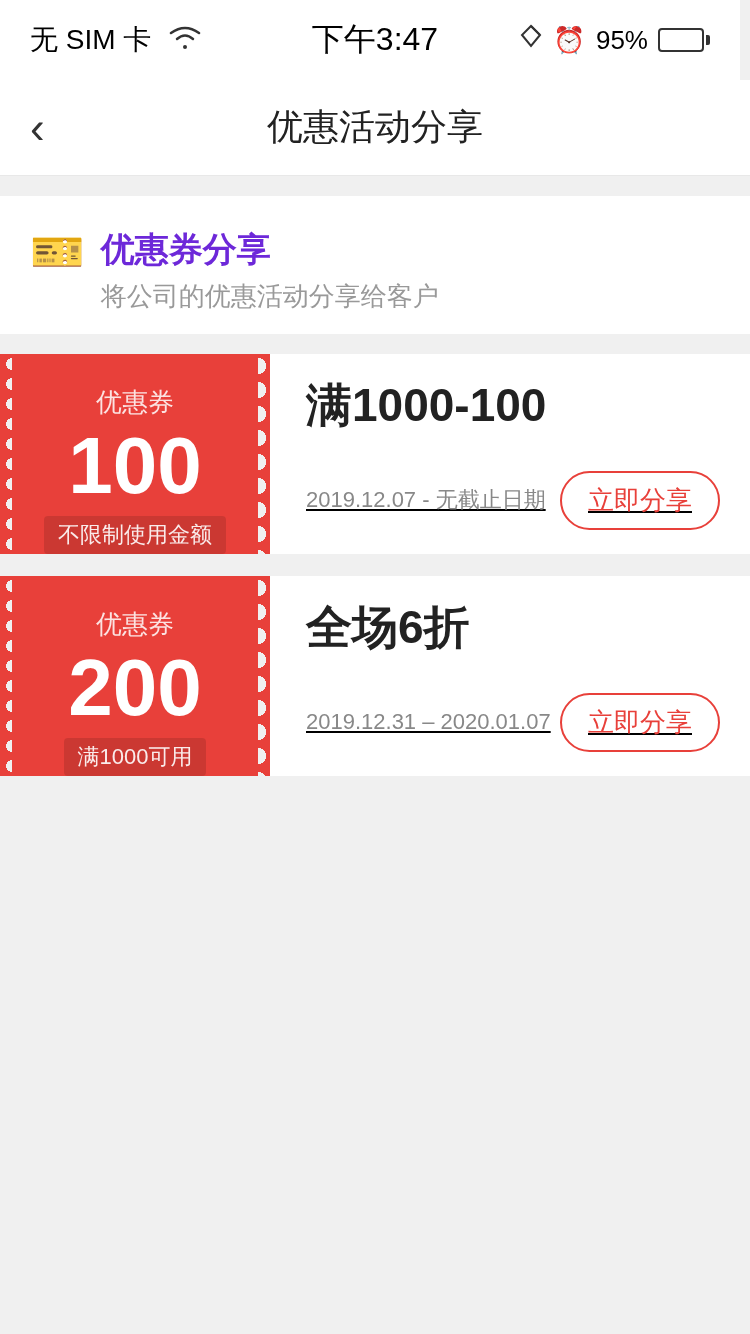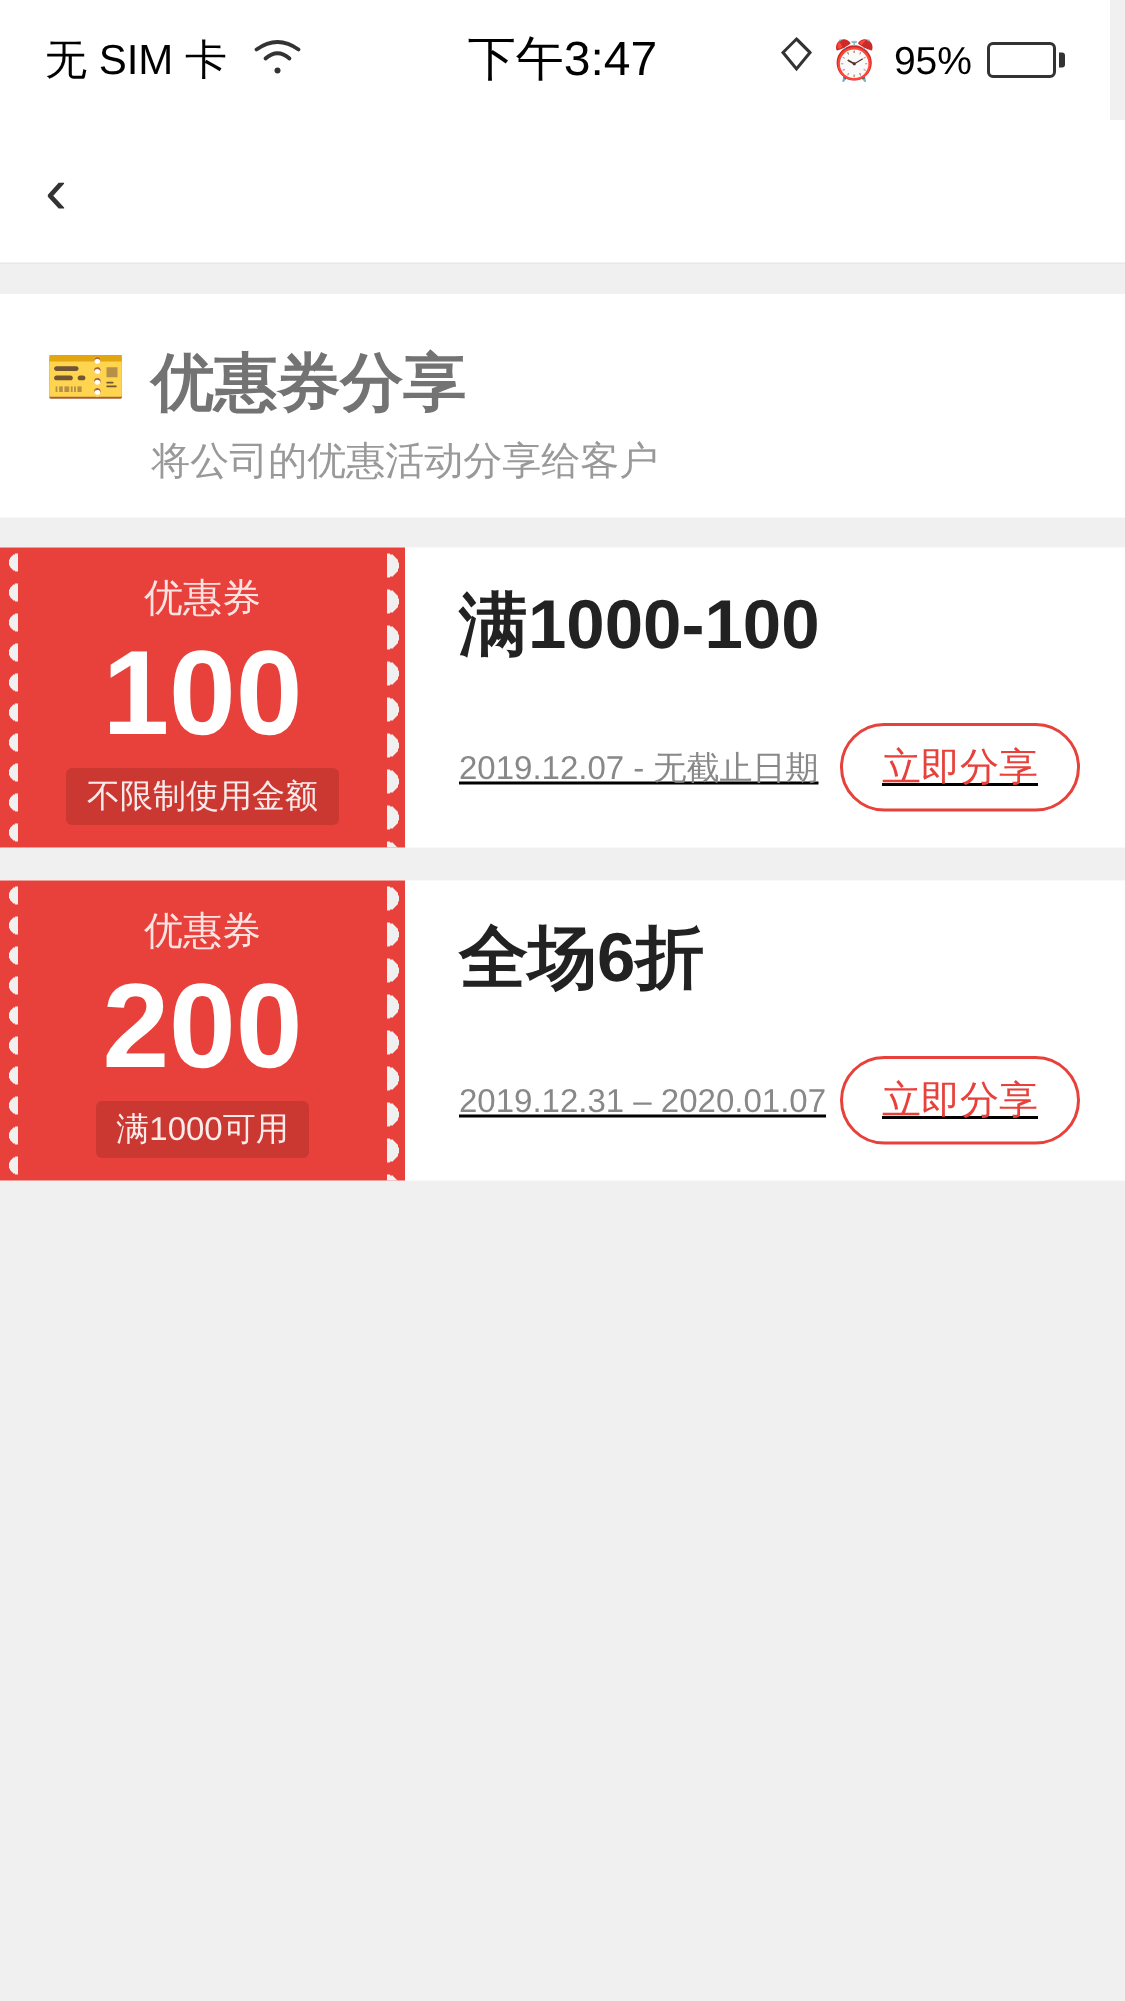--- a/index.html
+++ b/index.html
@@ -71,23 +71,23 @@
       align-items: flex-start;
       gap: 16px;
       margin-top: 20px;
     }
     .section-icon {
       font-size: 44px;
       line-height: 1.2;
     }
     .section-text {}
     .section-title {
-      font-size: 42px;
+      font-size: 34px;
       font-weight: 600;
-      color: #737373;
+      color: #6d28d9;
       line-height: 1.4;
     }
     .section-subtitle {
       font-size: 26px;
       color: #999;
       margin-top: 4px;
       line-height: 1.4;
     }
 
     
@@ -109,21 +109,21 @@
       position: relative;
     }
 
     
     .coupon-left {
       width: 270px;
       background: #e8403a;
       display: flex;
       flex-direction: column;
       align-items: center;
-      justify-content: center;
+      justify-content: flex-end;
       position: relative;
       flex-shrink: 0;
     }
 
     
     .coupon-left::after {
       content: '';
       position: absolute;
       right: -12px;
       top: 0;
@@ -266,20 +266,21 @@
     <span style="font-size:26px;">95%</span>
     <span class="battery">
       <span class="battery-body"><span class="battery-fill"></span></span>
       <span class="battery-tip"></span>
     </span>
   </div>
 </div>
 
 <div class="nav-bar">
   <span class="nav-back">‹</span>
+  <span class="nav-title">优惠活动分享</span>
 </div>
 
 <div class="section-header">
   <span class="section-icon">🎫</span>
   <div class="section-text">
     <div class="section-title">优惠券分享</div>
     <div class="section-subtitle">将公司的优惠活动分享给客户</div>
   </div>
 </div>
 

